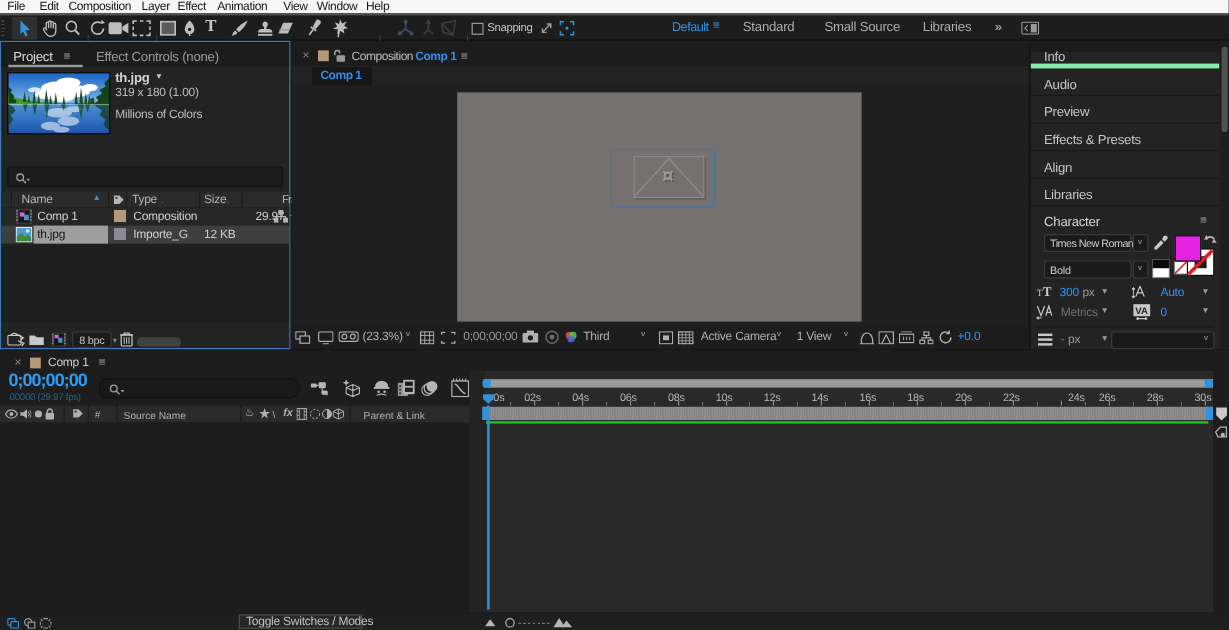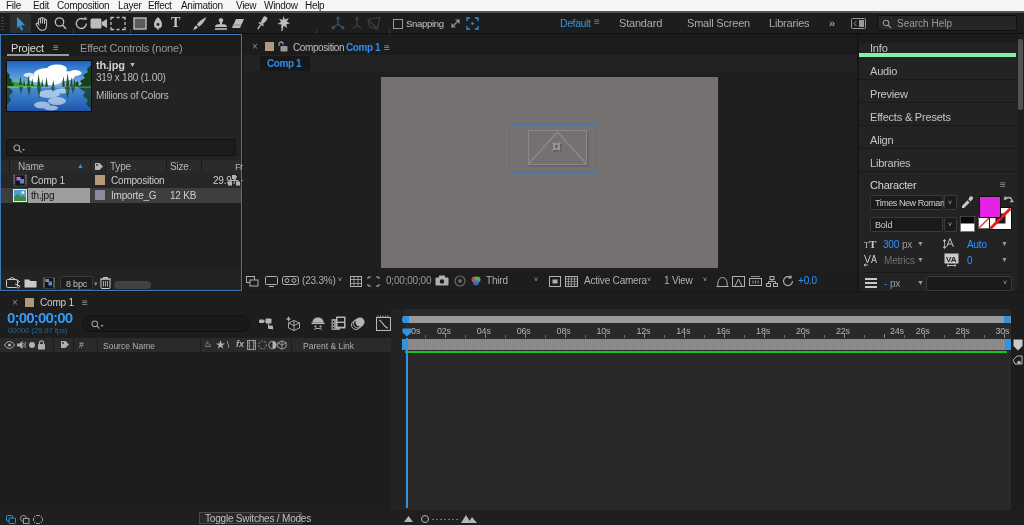--- a/index.html
+++ b/index.html
@@ -130,35 +130,28 @@
   <svg style="left:466px;top:4px;" width="13" height="13" viewBox="0 0 13 13">
       <g stroke="#3193dd" stroke-width="1.3" fill="none">
         <path d="M1 4 V1 H4 M9 1 H12 V4 M12 9 V12 H9 M4 12 H1 V9"></path>
       </g>
       <circle cx="6.5" cy="6.5" r="1.2" fill="#3193dd"></circle>
     </svg>
 
   <span class="abs" style="left:560px;top:4px;font-size:10.5px;color:#3193dd;letter-spacing:-0.4px;">Default</span>
   <span class="abs" style="left:594px;top:3px;font-size:10px;color:#3193dd;">≡</span>
   <span class="abs" style="left:619px;top:4px;font-size:11px;color:#ababab;letter-spacing:-0.2px;">Standard</span>
-  <span class="abs" style="left:687px;top:4px;font-size:11px;color:#ababab;letter-spacing:-0.2px;">Small Screen</span>
+  <span class="abs" style="left:687px;top:4px;font-size:11px;color:#ababab;letter-spacing:-0.2px;">Small Source</span>
   <span class="abs" style="left:769px;top:4px;font-size:11px;color:#ababab;letter-spacing:-0.2px;">Libraries</span>
   <span class="abs" style="left:829px;top:4px;font-size:11px;color:#9a9a9a;font-weight:bold;">»</span>
   <svg style="left:851px;top:5px;" width="15" height="11" viewBox="0 0 15 11">
       <rect x="0.5" y="0.5" width="14" height="10" rx="1" stroke="#9a9a9a" fill="none"></rect>
       <rect x="8" y="2" width="5" height="7" fill="#9a9a9a"></rect>
       <path d="M5.5 3 L3 5.5 L5.5 8" stroke="#9a9a9a" fill="none"></path>
     </svg>
-  <div class="abs" style="left:877px;top:2px;width:140px;height:16px;background:#252525;border:1px solid #0f0f0f;border-radius:2px;">
-    <svg style="left:4px;top:3px;" width="10" height="10" viewBox="0 0 10 10">
-        <circle cx="4" cy="4" r="2.8" stroke="#9a9a9a" stroke-width="1.1" fill="none"></circle>
-        <line x1="6.2" y1="6.2" x2="9" y2="9" stroke="#9a9a9a" stroke-width="1.2"></line>
-      </svg>
-    <span class="abs" style="left:19px;top:2px;font-size:10px;color:#9a9a9a;">Search Help</span>
-  </div>
 </div>
 
 <div class="abs" style="left:0px;top:34px;width:242px;height:257px;background:#232323;border:1px solid #3c79b8;">
 
   <div class="abs" style="left:0;top:0;width:240px;height:21px;background:#1c1c1c;">
     <span class="abs" style="left:10px;top:7px;font-size:11px;color:#dadada;letter-spacing:-0.2px;">Project</span>
     <span class="abs" style="left:52px;top:7px;font-size:10px;color:#9a9a9a;">≡</span>
     <div class="abs" style="left:6px;top:19px;width:62px;height:2px;background:#9a9a9a;"></div>
     <span class="abs" style="left:79px;top:7px;font-size:11px;color:#9a9a9a;letter-spacing:-0.2px;">Effect Controls (none)</span>
   </div>

